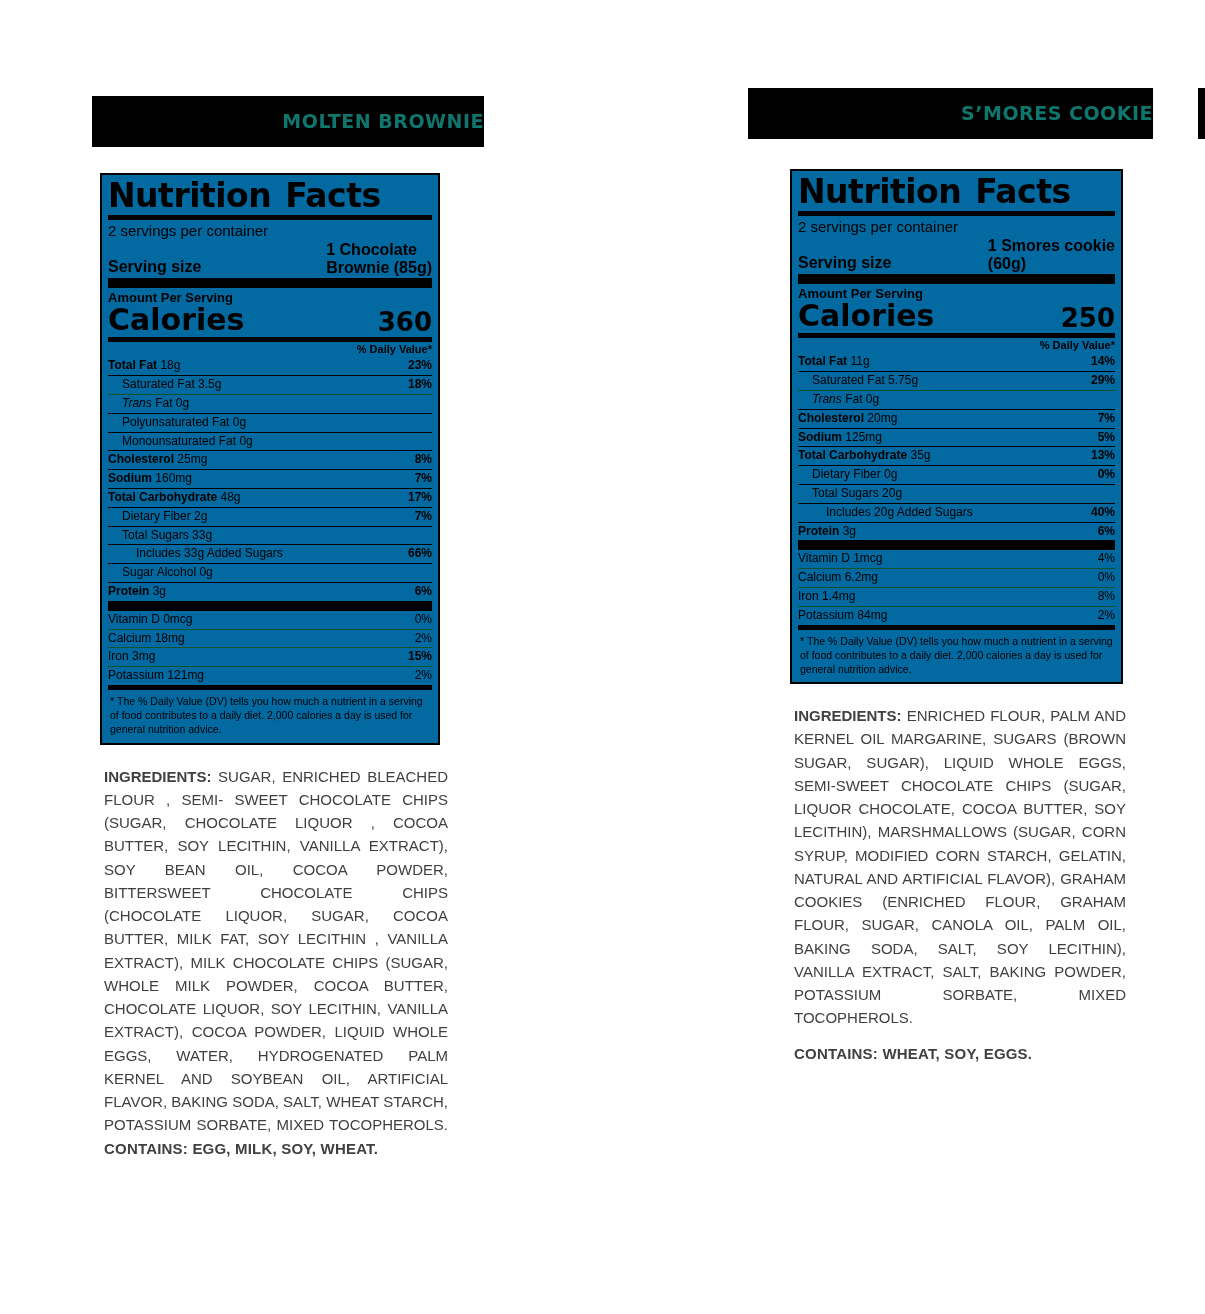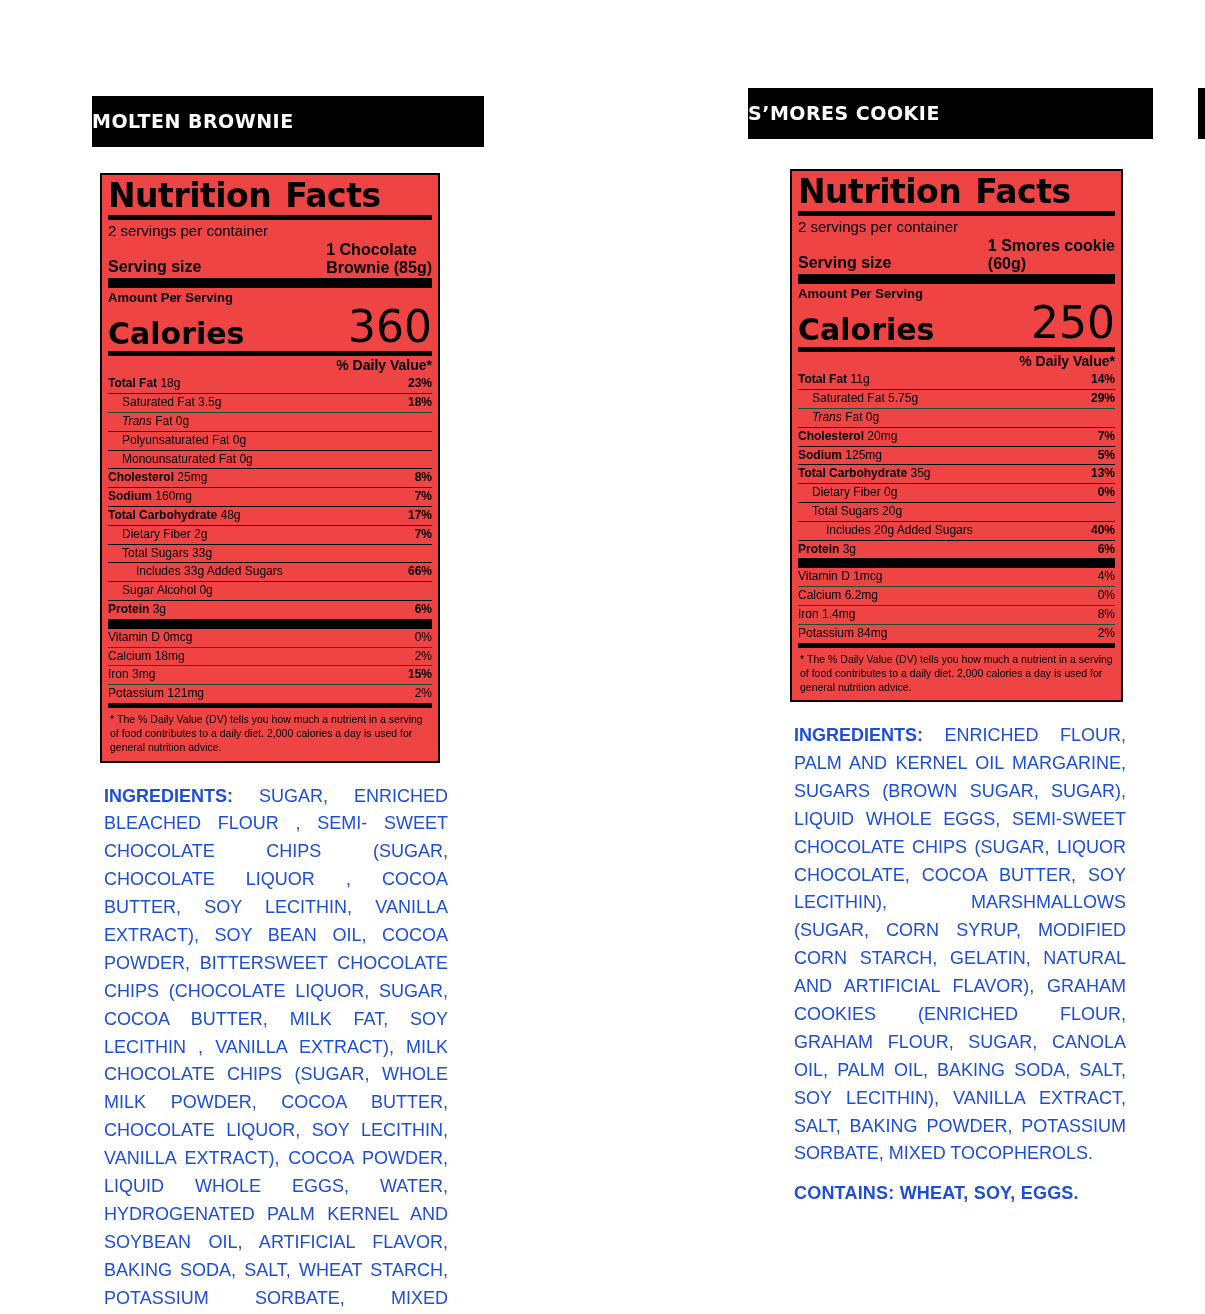--- a/index.html
+++ b/index.html
@@ -19,22 +19,22 @@
   
   .panel {
     position: absolute;
     top: 0;
   }
   .panel-left  { left: 92px;  width: 400px; }
   .panel-right { left: 748px; width: 380px; }
 
   .title-bar {
     background: #000;
-    color: #ffffff;
-    text-align: left;
+    color: #0f766e;
+    text-align: right;
     font-weight: bold;
     letter-spacing: 0.5px;
     font-family: "DejaVu Sans", sans-serif;
   }
   .panel-left .title-bar {
     margin-top: 96px;
     width: 392px;
     height: 51px;
     line-height: 51px;
     font-size: 19px;
@@ -50,21 +50,21 @@
     position: absolute;
     left: 1198px;
     top: 88px;
     width: 10px;
     height: 51px;
     background: #000;
   }
 
   
   .nf {
-    background: #ef4444;
+    background: #0369a1;
     border: 2px solid #000;
     box-sizing: border-box;
     padding: 4px 6px 4px 6px;
     font-family: "Liberation Sans", sans-serif;
   }
   .nf-left  { width: 340px; margin-top: 26px; margin-left: 8px; }
   .nf-right { width: 333px; margin-top: 30px; margin-left: 42px; }
 
   .nf-title {
     font-family: "DejaVu Sans", sans-serif;
@@ -106,28 +106,28 @@
     padding-bottom: 2px;
   }
   .cal-label {
     font-family: "DejaVu Sans", sans-serif;
     font-weight: bold;
     font-size: 30px;
     line-height: 1;
   }
   .cal-val {
     font-family: "DejaVu Sans", sans-serif;
-    font-weight: normal;
-    font-size: 44px;
+    font-weight: bold;
+    font-size: 26px;
     line-height: 1;
   }
   .dv-head {
     text-align: right;
     font-weight: bold;
-    font-size: 14px;
+    font-size: 11px;
     padding: 1px 0 2px 0;
   }
 
   .nrow {
     display: flex;
     justify-content: space-between;
     font-size: 12px;
     padding: 2px 0 2px 0;
     border-top: 1px solid #000;
     line-height: 1.15;
@@ -143,24 +143,24 @@
 
   .footnote {
     font-size: 10.5px;
     line-height: 1.35;
     padding: 4px 2px 2px 2px;
   }
   .footnote .star { float: left; margin-right: 3px; }
 
   
   .ingredients {
-    font-size: 18px;
+    font-size: 15px;
     line-height: 1.55;
     text-align: justify;
-    color: #1d4ed8;
+    color: #404040;
   }
   .ing-left  { width: 344px; margin-top: 14px; margin-left: 8px; padding: 6px 4px 10px 4px; }
   .ing-right { width: 332px; margin-top: 14px; margin-left: 42px; padding: 6px 4px 10px 4px; }
   .ingredients b { font-weight: bold; }
   .contains {
     font-weight: bold;
     margin-top: 12px;
     letter-spacing: 0.2px;
   }
   .contains-inline {

